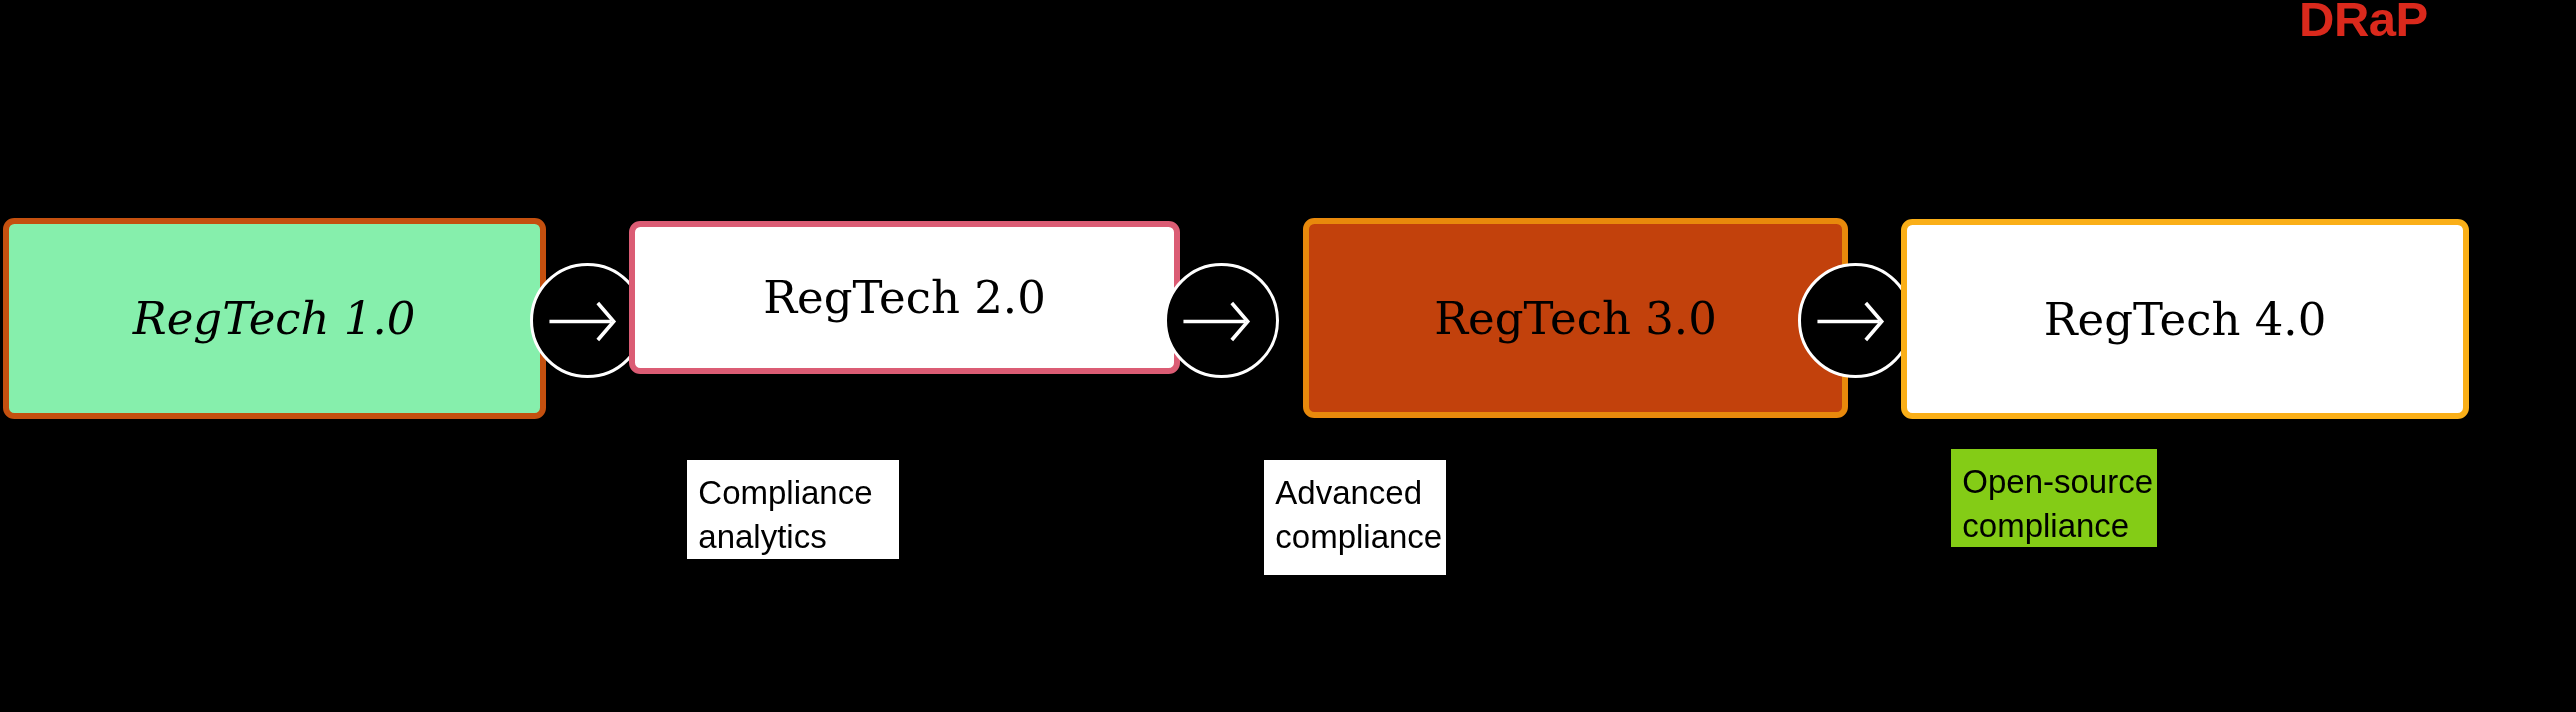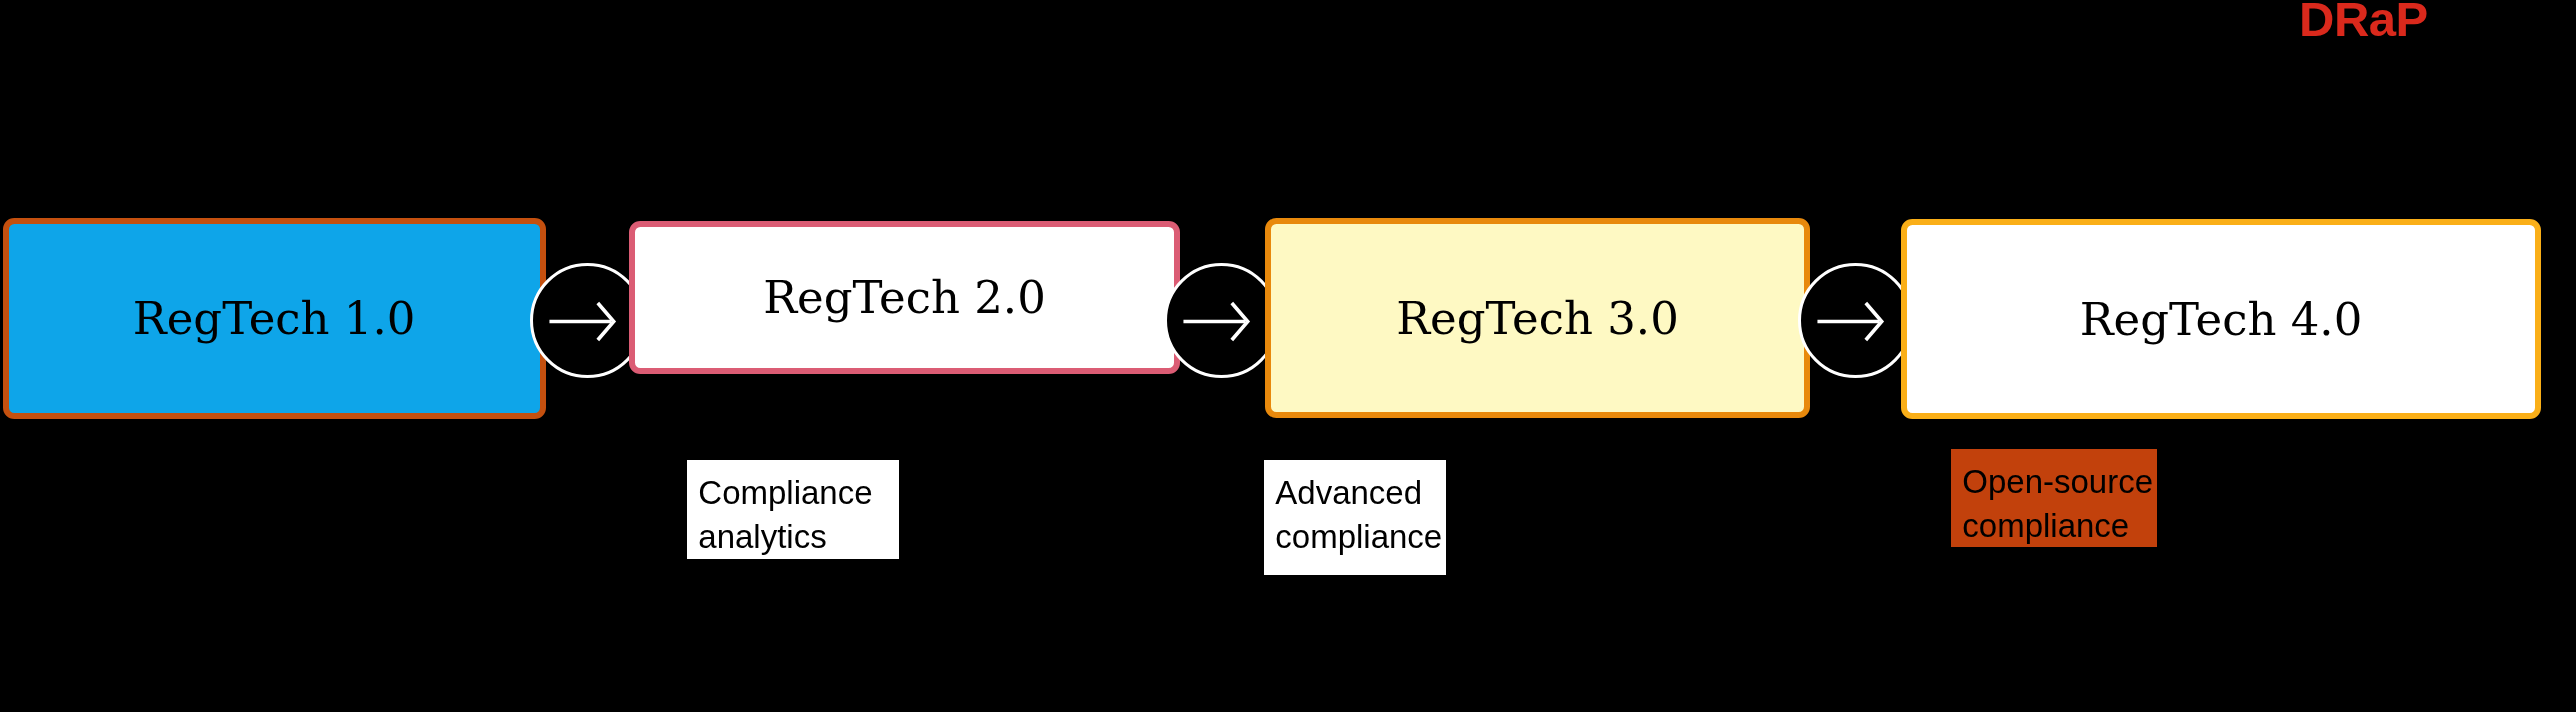--- a/index.html
+++ b/index.html
@@ -35,21 +35,21 @@
     border: 6.7px solid #888;
     border-radius: 11.3px;
     box-sizing: border-box;
     display: flex;
     align-items: center;
     justify-content: center;
   }
   .stage-1 { left: 2.6px;    top: 218px; width: 543px; height: 201px; }
   .stage-2 { left: 629px; top: 221px; width: 551px; height: 153px; }
   .stage-3 { left: 1265px; top: 218px; width: 545px; height: 200px; }
-  .stage-4 { left: 1901px; top: 219px; width: 640px; height: 200px; }
+  .stage-4 { left: 1901px; top: 219px; width: 568px; height: 200px; }
 
   .stage-title {
     font-family: "DejaVu Serif", "Liberation Serif", serif;
     font-size: 45px;
     color: #000000;
     white-space: nowrap;
   }
 
   
   .connector {
@@ -85,21 +85,21 @@
   .sublabel-3 { left: 1264px; top: 460px; width: 182px; height: 115px; }
   .sublabel-4 { left: 1951px; top: 449px; width: 206px; height: 98px; }
 </style>
 </head>
 <body style="background: rgb(0, 0, 0);">
 
 <div class="canvas">
 
   <div class="logo" style="color: rgb(218, 41, 28);">DRaP</div>
 
-  <div class="stage stage-1" style="border-color: rgb(196, 80, 15); background-color: #0ea5e9;">
+  <div class="stage stage-1" style="border-color: rgb(196, 80, 15); background-color: #86efac; font-style: italic;">
     <span class="stage-title" style="color: rgb(0, 0, 0);">RegTech 1.0</span>
   </div>
 
   <div class="connector connector-1" style="background-color: rgb(0, 0, 0); border-color: rgb(255, 255, 255);">
     <svg width="109" height="109" viewBox="0 0 212 212" style="color: rgb(255, 255, 255);">
       <line x1="32" y1="108" x2="152" y2="108" stroke="currentColor" stroke-width="7"></line>
       <polyline points="126,72 157,108 126,144" fill="none" stroke="currentColor" stroke-width="7"></polyline>
     </svg>
   </div>
 
@@ -107,21 +107,21 @@
     <span class="stage-title" style="color: rgb(0, 0, 0);">RegTech 2.0</span>
   </div>
 
   <div class="connector connector-2" style="background-color: rgb(0, 0, 0); border-color: rgb(255, 255, 255);">
     <svg width="109" height="109" viewBox="0 0 212 212" style="color: rgb(255, 255, 255);">
       <line x1="32" y1="108" x2="152" y2="108" stroke="currentColor" stroke-width="7"></line>
       <polyline points="126,72 157,108 126,144" fill="none" stroke="currentColor" stroke-width="7"></polyline>
     </svg>
   </div>
 
-  <div class="stage stage-3" style="border-color: rgb(232, 137, 12); background-color: #fef9c3;">
+  <div class="stage stage-3" style="border-color: rgb(232, 137, 12); background-color: #c2410c; margin-left: 38px;">
     <span class="stage-title" style="color: rgb(0, 0, 0);">RegTech 3.0</span>
   </div>
 
   <div class="connector connector-3" style="background-color: rgb(0, 0, 0); border-color: rgb(255, 255, 255);">
     <svg width="109" height="109" viewBox="0 0 212 212" style="color: rgb(255, 255, 255);">
       <line x1="32" y1="108" x2="152" y2="108" stroke="currentColor" stroke-width="7"></line>
       <polyline points="126,72 157,108 126,144" fill="none" stroke="currentColor" stroke-width="7"></polyline>
     </svg>
   </div>
 
@@ -132,19 +132,19 @@
   <div class="sublabel sublabel-2" style="background-color: rgb(255, 255, 255);">
     <span class="line">Compliance</span>
     <span class="line">analytics</span>
   </div>
 
   <div class="sublabel sublabel-3" style="background-color: rgb(255, 255, 255);">
     <span class="line">Advanced</span>
     <span class="line">compliance</span>
   </div>
 
-  <div class="sublabel sublabel-4" style="background-color: #c2410c;">
+  <div class="sublabel sublabel-4" style="background-color: #84cc16;">
     <span class="line">Open-source</span>
     <span class="line">compliance</span>
   </div>
 
 </div>
 
 
 </body></html>

